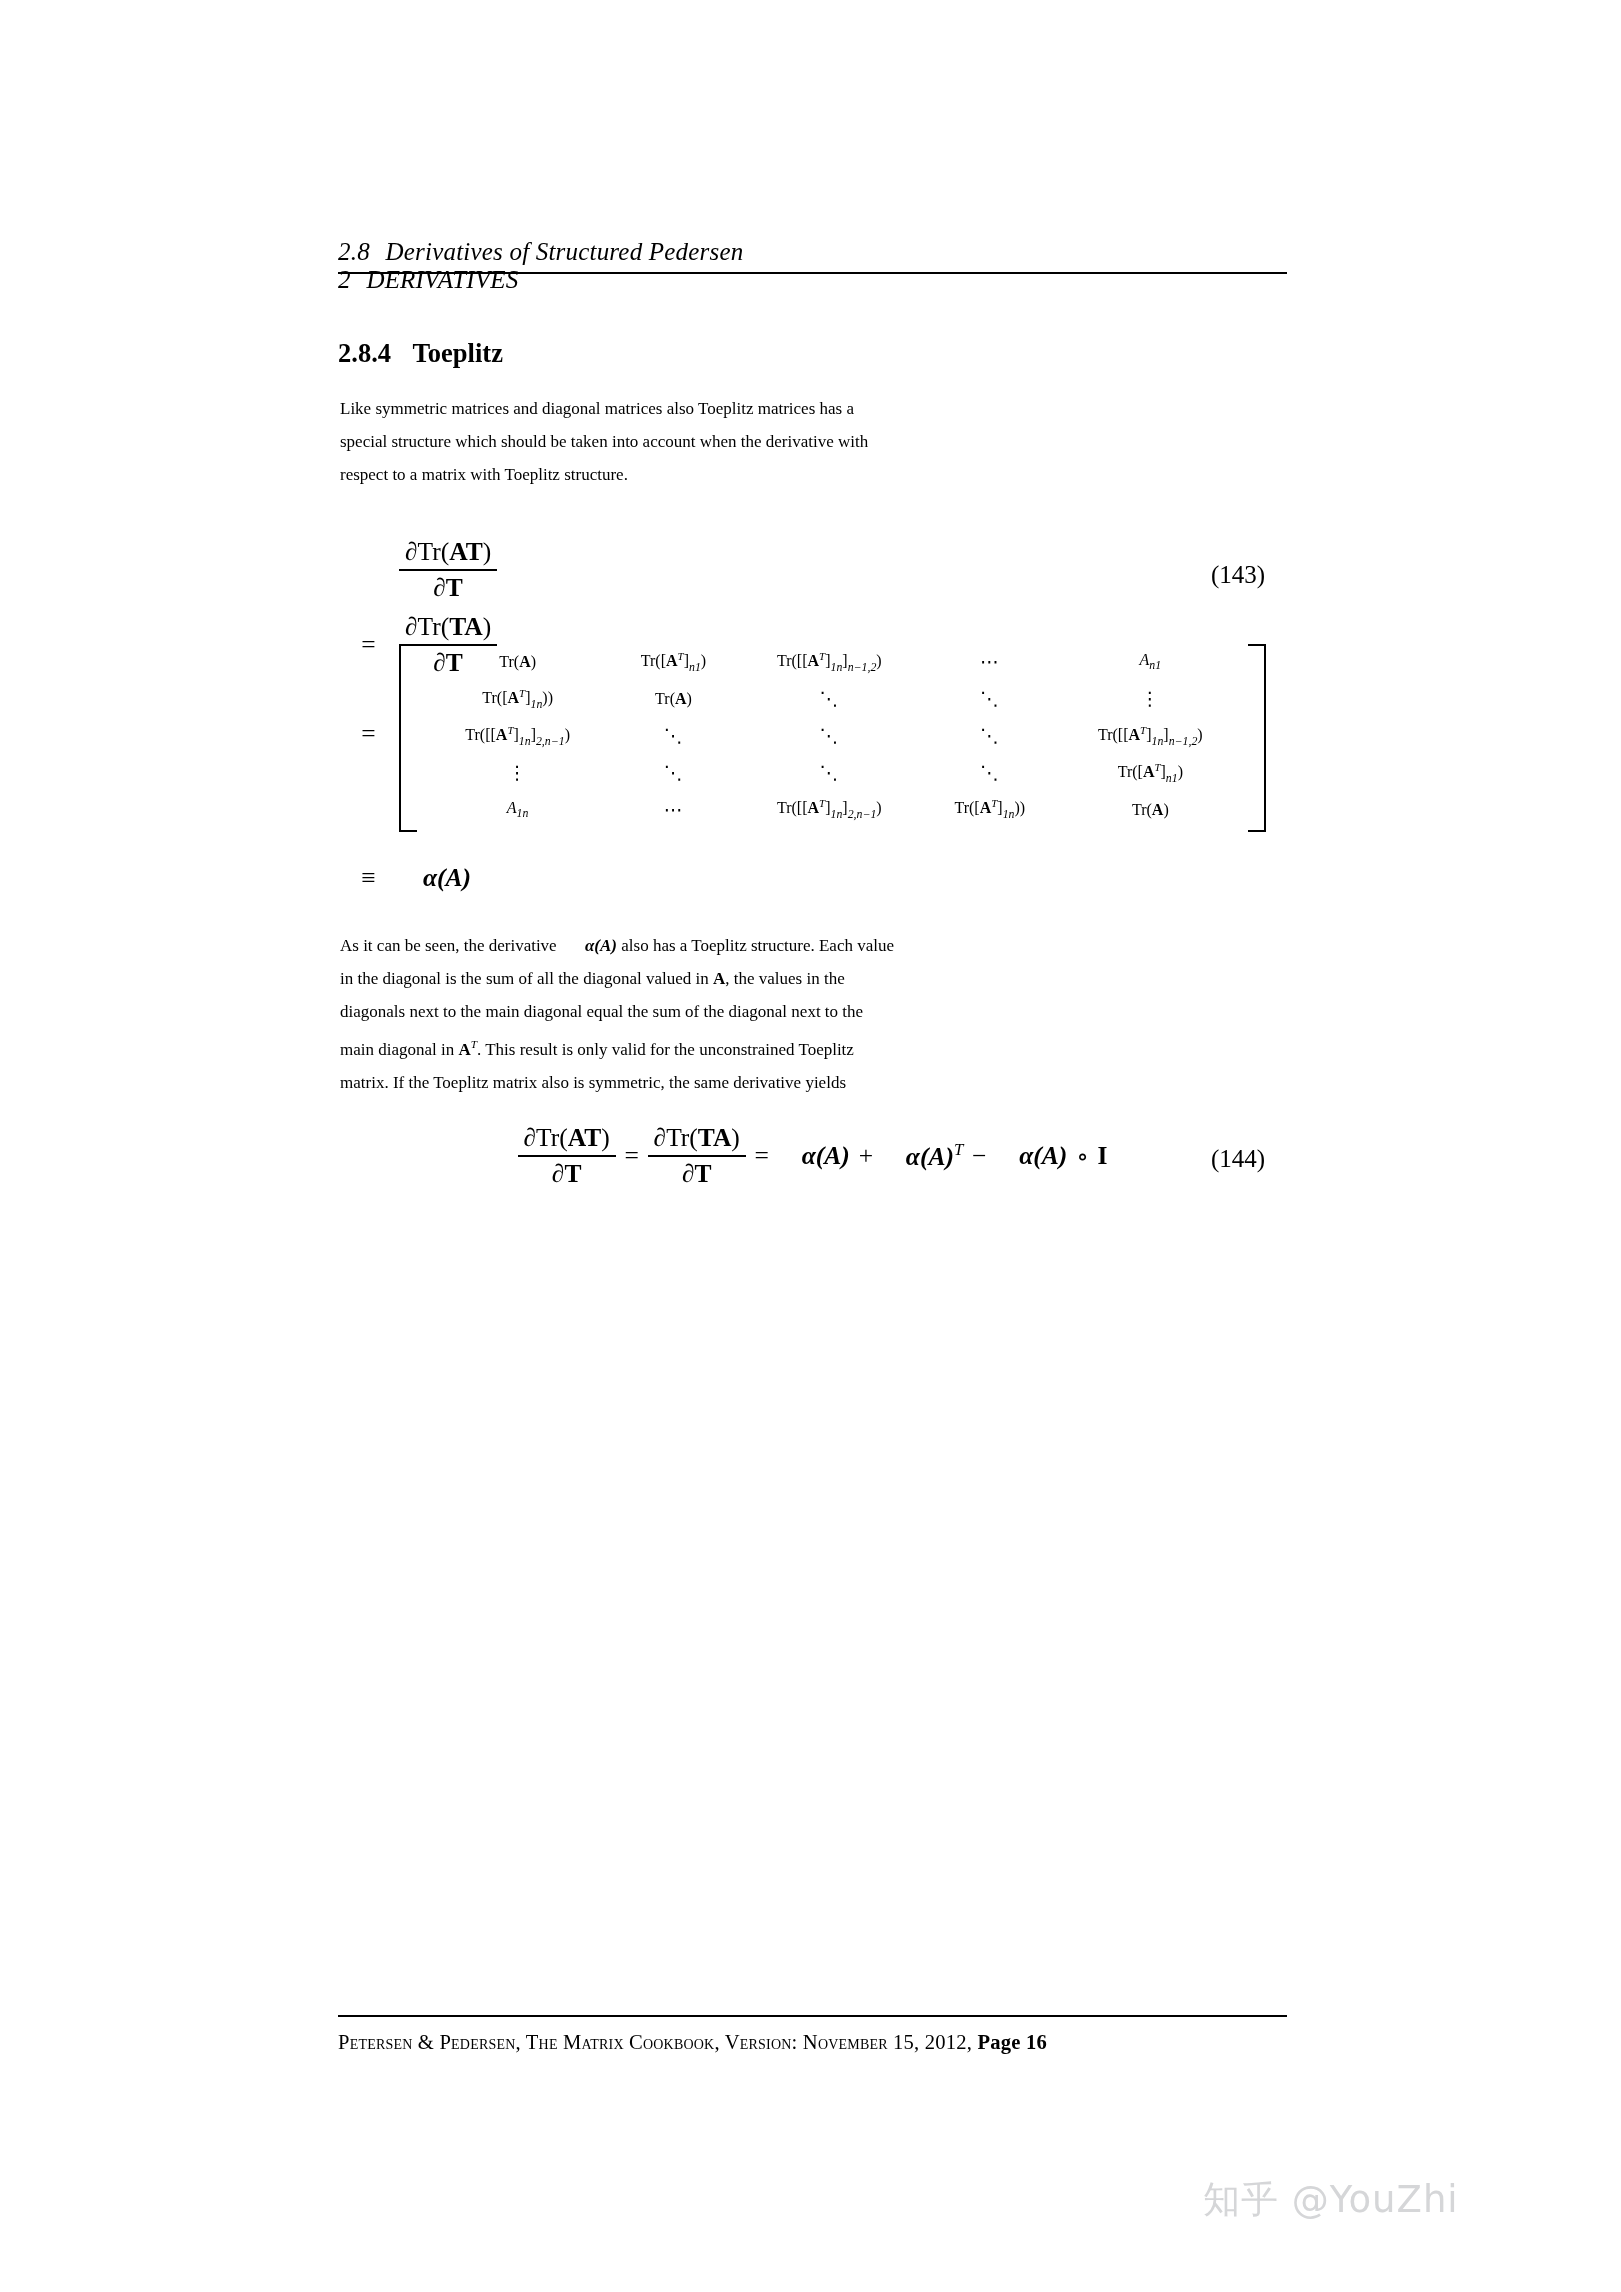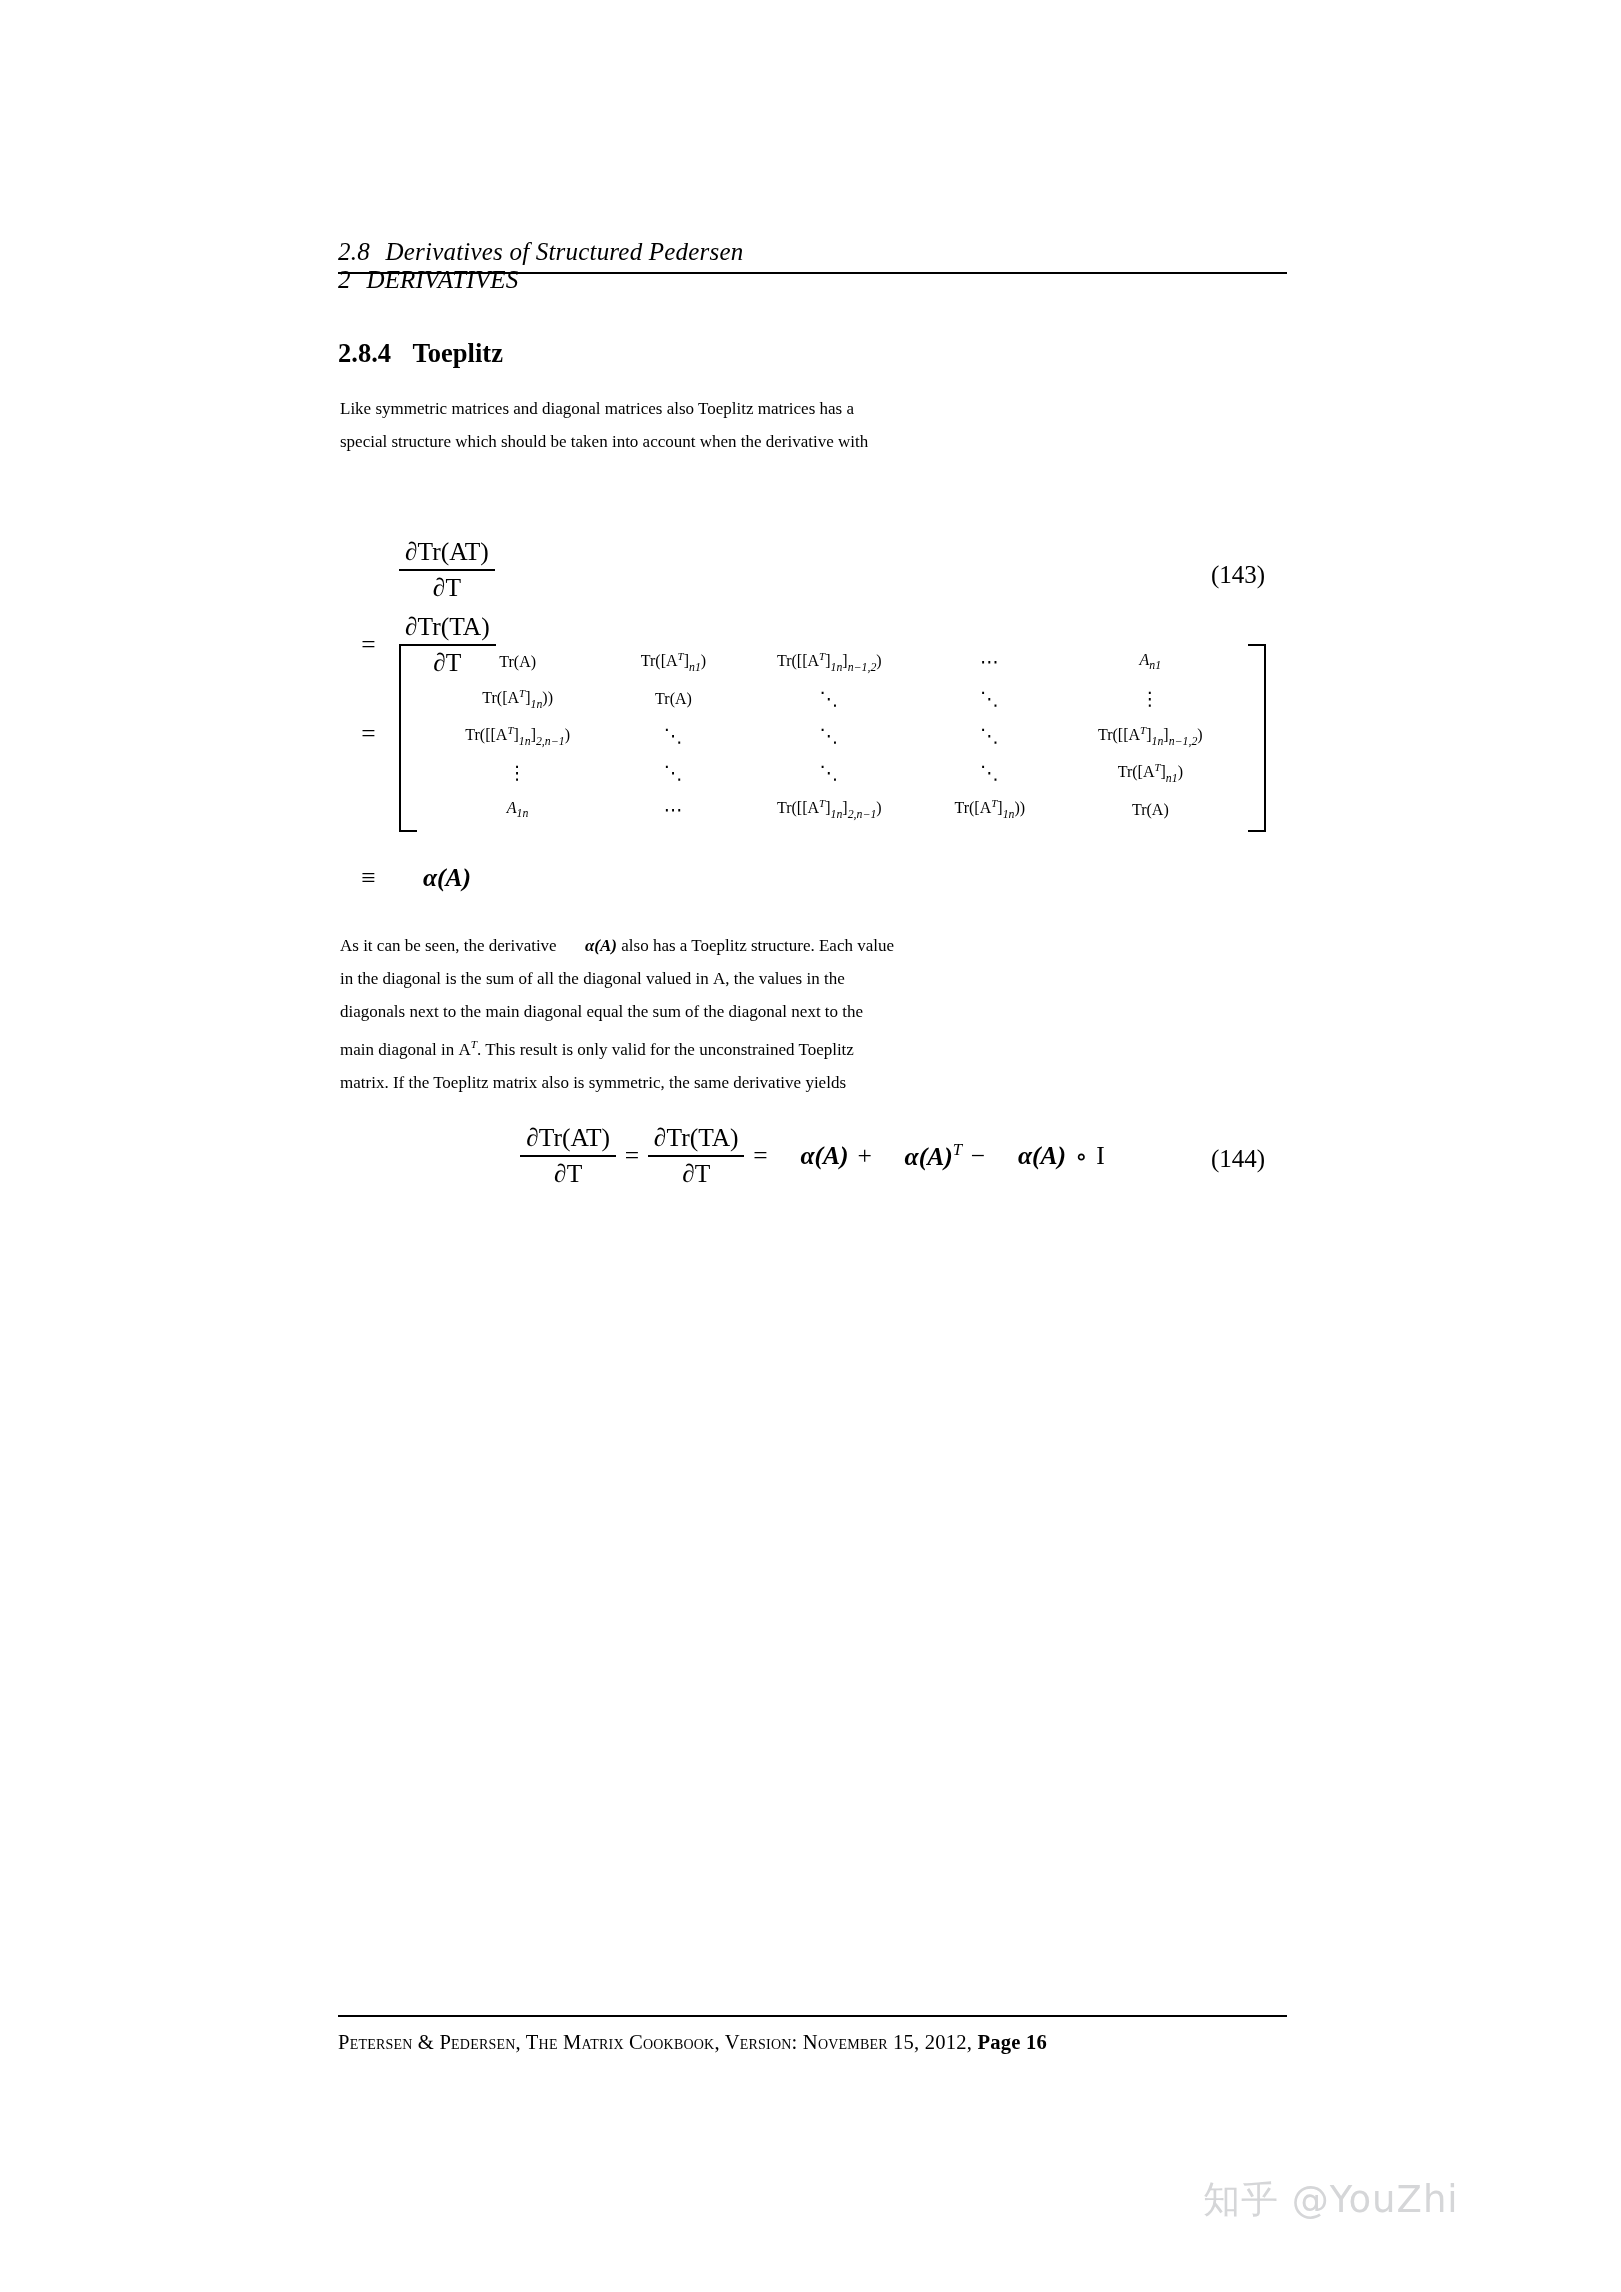--- a/index.html
+++ b/index.html
@@ -70,21 +70,21 @@
     font-size: 17px;
     line-height: 33px;
     text-align: justify;
     text-justify: inter-word;
   }
   .para.p1 { top: 392px; }
   .para.p2 { top: 929px; }
 
   .para .lastline { text-align: left; }
 
-  b.mat { font-weight: normal; font-family: "Liberation Serif", serif; }
+  b.mat { font-weight: bold; font-family: "Liberation Serif", serif; }
   i.it { font-style: italic; }
   .alphab { font-weight: bold; font-style: italic; font-family: "Liberation Serif", serif; margin-left: 24px; }
   sup.tr { font-size: 0.66em; vertical-align: super; font-style: italic; }
 
   
   .eq143 {
     position: absolute;
     left: 338px;
     top: 537px;
     width: 949px;
@@ -243,20 +243,21 @@
   <div class="runhead-rule"></div>
 
   <div class="sec-head">
     <span class="secnum">2.8.4</span>
     <span>Toeplitz</span>
   </div>
 
   <div class="para p1">
     <div>Like symmetric matrices and diagonal matrices also Toeplitz matrices has a</div>
     <div>special structure which should be taken into account when the derivative with</div>
+    <div class="lastline">respect to a matrix with Toeplitz structure.</div>
   </div>
 
   <div class="eq143">
 
     <div class="mathrow" style="left:0; top:0;">
       <span class="relsym"></span>
       <span class="frac">
         <span class="numer"><span class="partial">∂</span><span>Tr(</span><b class="mat">AT</b><span>)</span></span>
         <span class="bar"></span>
         <span class="denom"><span class="partial">∂</span><b class="mat">T</b></span>

